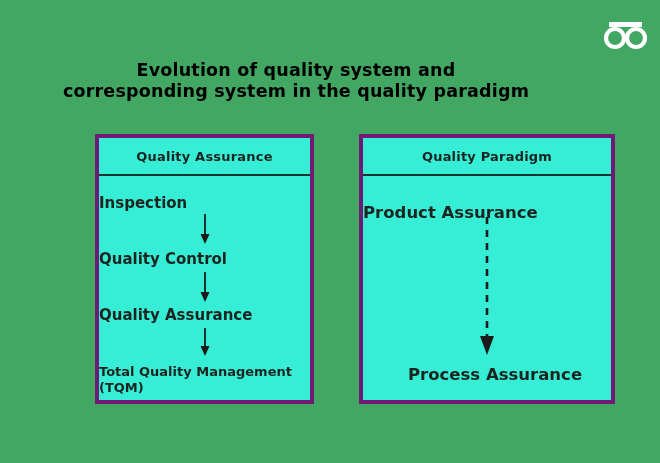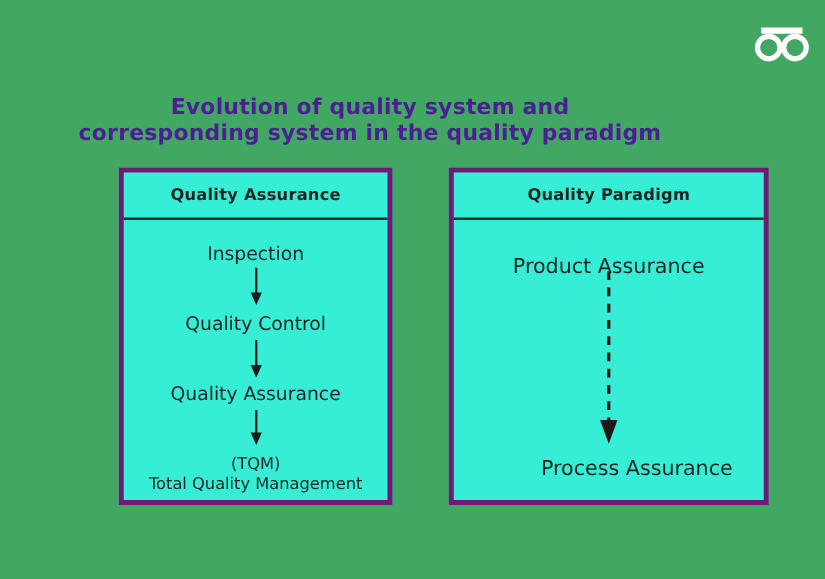--- a/index.html
+++ b/index.html
@@ -13,27 +13,27 @@
     width: 660px; height: 463px;
     background: #42a763;
   }
   .logo {
     position: absolute;
     top: 21px; right: 12px;
     width: 45px; height: 30px;
   }
   .title {
     position: absolute;
-    top: 76px; left: 0;
+    top: 60px; left: 0;
     width: 592px;
     text-align: center;
     font-size: 17.5px;
     font-weight: 700;
     line-height: 21px;
-    color: #4c1d95;
+    color: #000000;
     letter-spacing: 0.2px;
   }
   .panel {
     position: absolute;
     top: 134px;
     height: 270px;
     background: #36eed6;
     border: 4px solid #701a75;
     box-sizing: border-box;
   }
@@ -45,22 +45,21 @@
     height: 36px;
     border-bottom: 2px solid #16352e;
     display: flex; align-items: center; justify-content: center;
     font-size: 13px; font-weight: 700;
     color: #1d2420;
     letter-spacing: 0.2px;
   }
   .step {
     position: absolute;
     left: 0; right: 0;
-    text-align: center;
-    font-weight: 400;
+    font-weight: 700;
     color: #1d2420;
   }
   .step-md { font-size: 15px; }
   .step-lg { font-size: 16.5px; }
   .step-sm { font-size: 13px; line-height: 16px; }
   .s1 { top: 56px; }
   .a1 { top: 76px; }
   .s2 { top: 112px; }
   .a2 { top: 134px; }
   .s3 { top: 168px; }
@@ -111,22 +110,22 @@
     </svg>
 
     <div class="step step-md s3">Quality Assurance</div>
 
     <svg class="v-arrow a3" width="14" height="28" viewBox="0 0 14 28" aria-hidden="true">
       <line x1="7" y1="0" x2="7" y2="19" stroke="#1b1b1b" stroke-width="1.8"></line>
       <polygon points="2.5,18 11.5,18 7,28" fill="#1b1b1b"></polygon>
     </svg>
 
     <div class="step step-sm s4">
+      <div>Total Quality Management</div>
       <div>(TQM)</div>
-      <div>Total Quality Management</div>
     </div>
   </div>
 
   <div class="panel panel-right">
     <div class="panel-header">Quality Paradigm</div>
 
     <div class="step step-lg rp-top">Product Assurance</div>
 
     <svg class="v-arrow rp-arrow" width="18" height="140" viewBox="0 0 18 140" aria-hidden="true">
       <line x1="9" y1="0" x2="9" y2="119" stroke="#1b1b1b" stroke-width="2.6" stroke-dasharray="7 6"></line>

